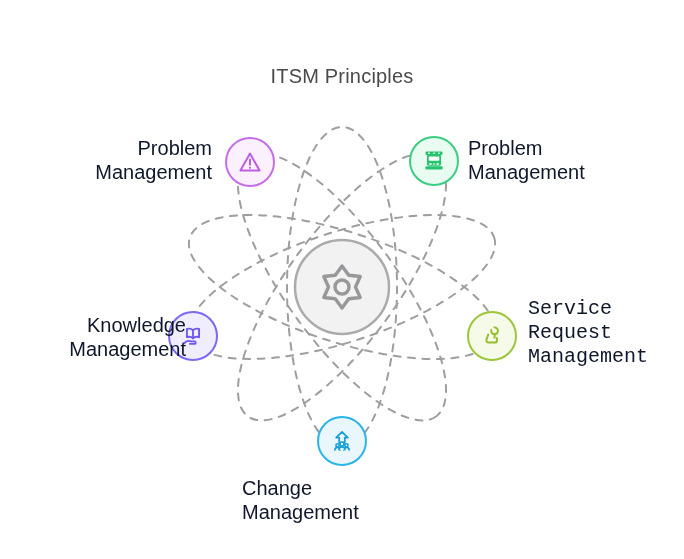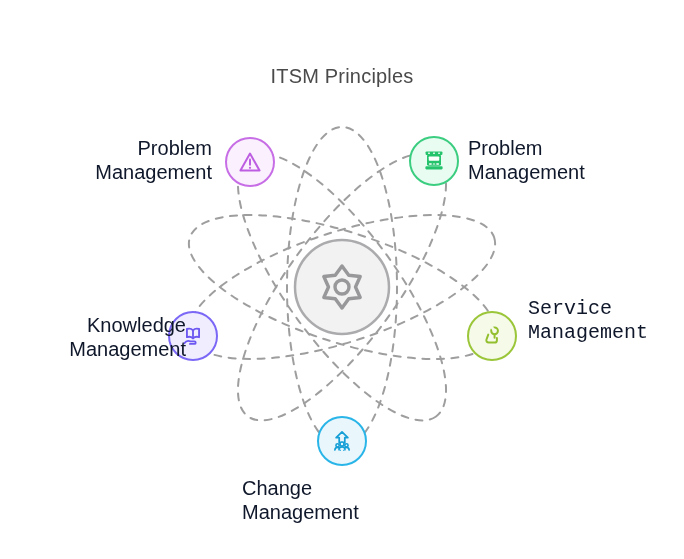--- a/index.html
+++ b/index.html
@@ -111,20 +111,21 @@
   <div class="node pos-service" style="--c: #9bc639; --bg: #f5fae9; --i: #93bf2e;">
     <svg width="28" height="28" viewBox="0 0 24 24" fill="none" stroke-linecap="round" stroke-linejoin="round">
       <circle cx="14.2" cy="7.6" r="2.9" stroke="currentColor" stroke-width="1.7"></circle>
       <line x1="14.2" y1="7.6" x2="11.9" y2="4.6" stroke="var(--bg)" stroke-width="2.2"></line>
       <line x1="14.2" y1="10.6" x2="14.2" y2="13.6" stroke="currentColor" stroke-width="1.7"></line>
       <path d="M8.8 10.8 L7.2 15.2 C6.9 16.6 7.8 17.6 9.2 17.6 H14.4 C15.6 17.6 16.2 16.9 16.2 15.8 V13.6" stroke="currentColor" stroke-width="1.7"></path>
     </svg>
   </div>
   <div class="label align-left lbl-service">
     <span>Service</span>
+    <span>Request</span>
     <span>Management</span>
   </div>
 
   <div class="node pos-change" style="--c: #2ab5e8; --bg: #e9f7fd; --i: #169fd6;">
     <svg width="28" height="28" viewBox="0 0 24 24" stroke-linecap="round" stroke-linejoin="round">
       <path d="M12 4.2 L17 9.2 H14.4 V13.4 H9.6 V9.2 H7 Z" fill="none" stroke="currentColor" stroke-width="1.5"></path>
       <g stroke="currentColor" stroke-width="1.4" fill="var(--bg)">
         <circle cx="8.2" cy="15.8" r="1.4"></circle>
         <circle cx="15.8" cy="15.8" r="1.4"></circle>
         <path d="M5.9 19.8 A2.3 2.3 0 0 1 10.5 19.8"></path>

